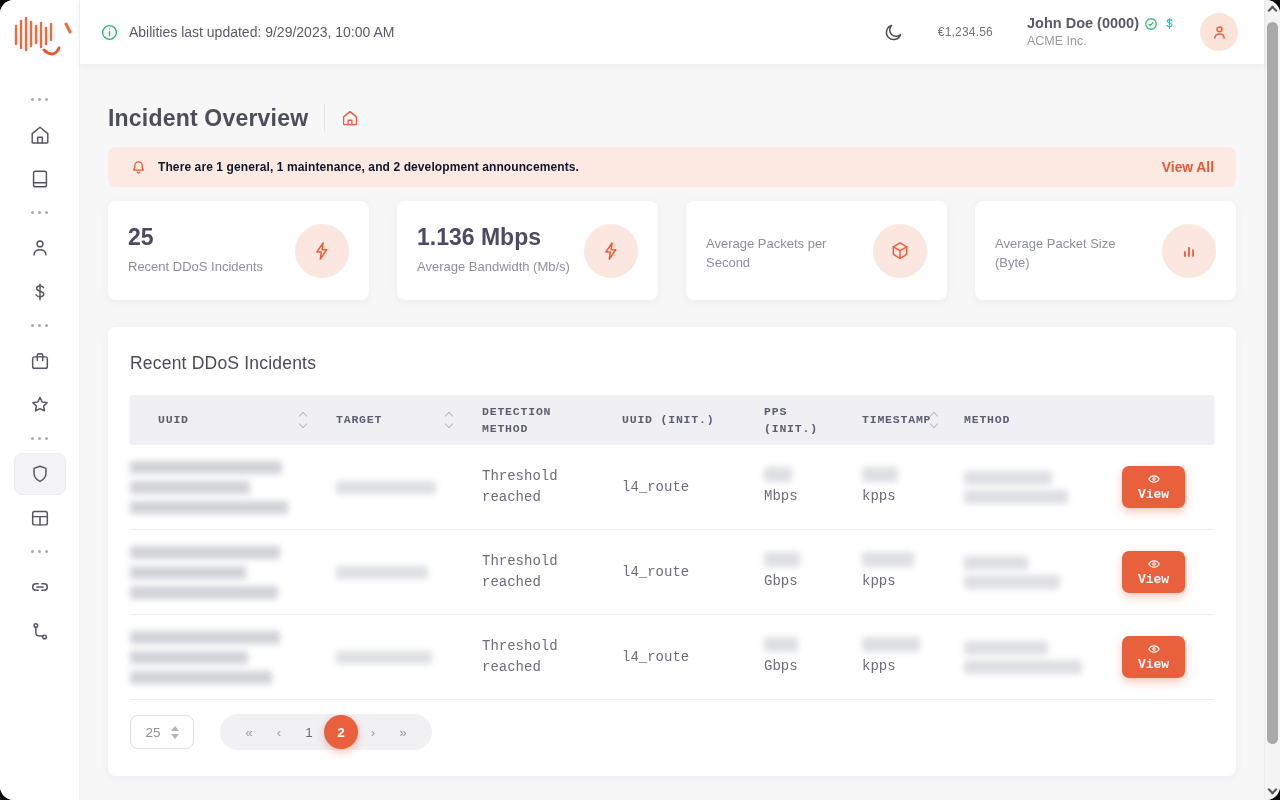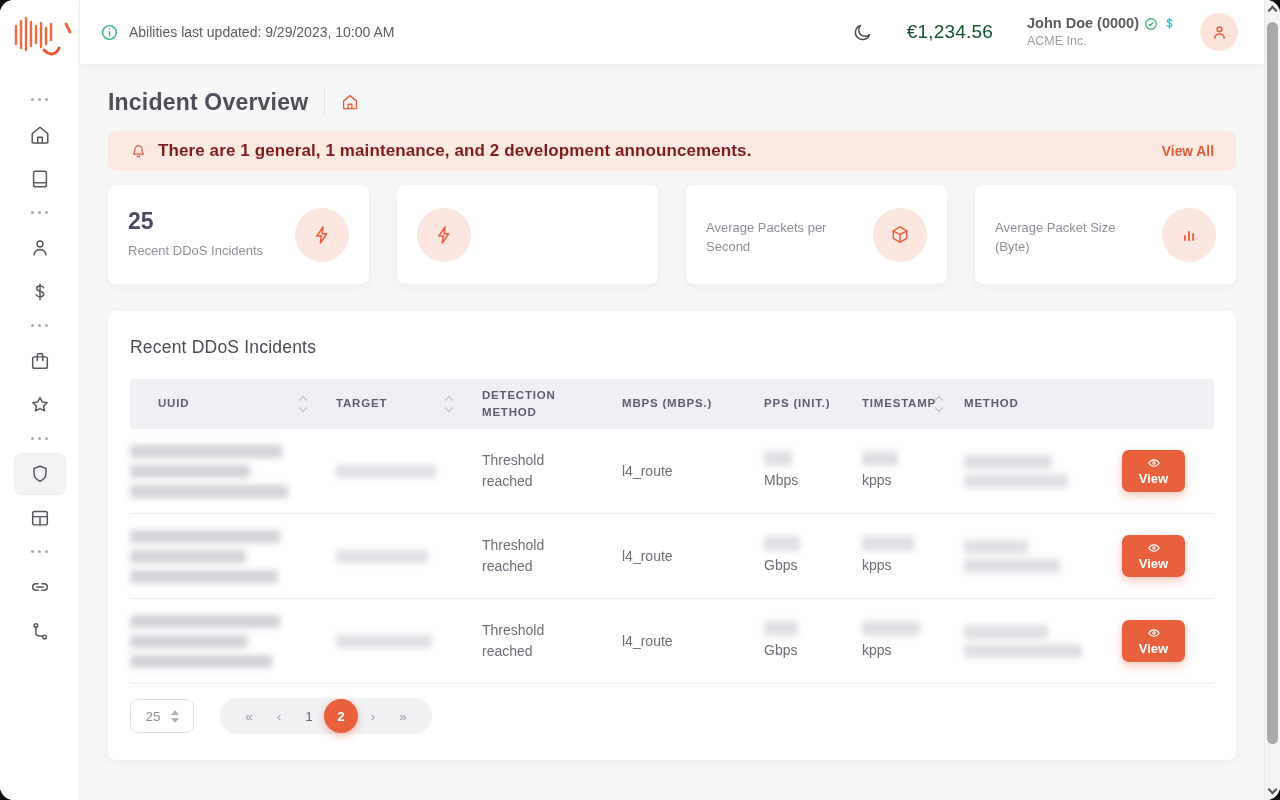--- a/index.html
+++ b/index.html
@@ -33,43 +33,43 @@
   .main { flex:1; display:flex; flex-direction:column; min-width:0; }
   .topbar {
     height:64px; background:#ffffff; display:flex; align-items:center;
     padding:0 26px 0 20px; box-shadow:0 2px 8px rgba(40,40,60,.05); position:relative; z-index:2;
   }
   .status { display:flex; align-items:center; gap:10px; color:#5b5b66; font-size:14px; }
   .status svg { width:19px; height:19px; color:#2fb578; }
   .topbar-right { margin-left:auto; display:flex; align-items:center; gap:34px; }
   .moon { color:#4c4c55; display:flex; }
   .moon svg { width:21px; height:21px; }
-  .balance { font-size:19px; color:#14532d; letter-spacing:.2px; }
+  .balance { font-size:12px; color:#737373; letter-spacing:.2px; }
   .userblock { line-height:1.3; }
   .username { font-size:14.5px; font-weight:700; color:#5b5b66; display:flex; align-items:center; gap:5px; justify-content:flex-end; }
   .username .chk { color:#3dba71; display:flex; } .username .chk svg{ width:14px; height:14px; }
   .username .usd { color:#19c3d8; display:flex; } .username .usd svg{ width:13px; height:13px; }
   .company { font-size:12.5px; color:#9a9aa4; }
   .avatar {
     width:38px; height:38px; border-radius:50%; background:#fbe3da;
     display:flex; align-items:center; justify-content:center; color:#e8603c; margin-left:-10px; cursor:pointer;
   }
   .avatar svg { width:19px; height:19px; }
   
-  .content { flex:1; padding:24px 28px 12px 28px; overflow:hidden; }
+  .content { flex:1; padding:24px 28px 12px 28px; overflow:hidden;margin-top:16px; }
   .title-row { display:flex; align-items:center; gap:16px; }
   .page-title { font-size:23px; font-weight:600; color:#4e4e5a; letter-spacing:.2px; }
   .title-divider { width:1px; height:28px; background:#e4e4e8; }
   .crumb-home { color:#e8603c; display:flex; cursor:pointer; } .crumb-home svg { width:18px; height:18px; }
   .banner {
     margin-top:15px; height:40px; background:#fbe9e2; border-radius:8px;
     display:flex; align-items:center; padding:0 22px; gap:11px;
   }
   .banner .bell { color:#e05a3a; display:flex; } .banner .bell svg { width:17px; height:17px; }
-  .banner-text { color:#7f1d1d; font-size:17px; font-weight:700; letter-spacing:.1px; }
+  .banner-text { color:#0f172a; font-size:12px; font-weight:700; letter-spacing:.1px; }
   .banner-viewall { margin-left:auto; color:#e05a3a; font-size:13.8px; font-weight:700; cursor:pointer; }
   
   .stats { margin-top:14px; display:grid; grid-template-columns:repeat(4,1fr); gap:28px; align-items:start; }
   .stat-card {
     background:#fff; border-radius:8px; padding:18px 20px; min-height:99px;
     box-shadow:0 2px 10px rgba(40,40,70,.05);
     display:flex; align-items:center; gap:10px;
   }
   .stat-left { flex:1; min-width:0; }
   .stat-value { font-size:23px; font-weight:700; color:#4b4b63; }
@@ -78,21 +78,21 @@
     flex:0 0 54px; width:54px; height:54px; border-radius:50%; background:#fbe7df;
     display:flex; align-items:center; justify-content:center; color:#e8603c;
   }
   .stat-icon svg { width:22px; height:22px; }
   
   .table-card {
     margin-top:27px; background:#fff; border-radius:8px; padding:26px 22px 16px 22px;
     box-shadow:0 2px 10px rgba(40,40,70,.05);
   }
   .table-title { font-size:17.5px; color:#4b4b57; font-weight:500; letter-spacing:.2px; }
-  .tgrid { display:grid; grid-template-columns:206px 146px 140px 142px 98px 102px 158px 1fr; align-items:center; }
+  .tgrid { display:grid; grid-template-columns:206px 146px 140px 142px 98px 102px 158px 1fr; align-items:center;font-family:Liberation Mono, monospace; }
   .thead { margin-top:21px; background:#f0f0f4; border-radius:2px; min-height:50px; }
   .th {
     font-size:11.5px; font-weight:700; color:#5d5d70; letter-spacing:.8px;
     line-height:1.5; display:flex; align-items:center; padding-right:30px;
   }
   .th.first { padding-left:28px; }
   .sort { margin-left:auto; display:flex; flex-direction:column; gap:2px; color:#b9b9c2; }
   .sort i { display:block; width:6px; height:6px; border:solid currentColor; border-width:0 1.5px 1.5px 0; }
   .sort .up { transform:rotate(-135deg); } .sort .dn { transform:rotate(45deg); }
   .trow { min-height:85px; border-bottom:1px solid #ededf0; }
@@ -354,20 +354,24 @@
             <div class="stat-value">25</div>
             <div class="stat-label">Recent DDoS Incidents</div>
           </div>
           <div class="stat-icon">
             <svg viewBox="0 0 24 24" fill="none" stroke="currentColor" stroke-width="1.7" stroke-linecap="round" stroke-linejoin="round" width="22" height="22">
                 <path d="M13.2 3.2 6.4 13h4.8l-1 7.8L17 10.6h-4.8z"></path>
               </svg>
           </div>
         </div>
         <div class="stat-card">
+          <div class="stat-left">
+            <div class="stat-value">1.136 Mbps</div>
+            <div class="stat-label">Average Bandwidth (Mb/s)</div>
+          </div>
           <div class="stat-icon">
             <svg viewBox="0 0 24 24" fill="none" stroke="currentColor" stroke-width="1.7" stroke-linecap="round" stroke-linejoin="round" width="22" height="22">
                 <path d="M13.2 3.2 6.4 13h4.8l-1 7.8L17 10.6h-4.8z"></path>
               </svg>
           </div>
         </div>
         <div class="stat-card">
           <div class="stat-left">
             <div class="stat-label">Average Packets per Second</div>
           </div>
@@ -407,21 +411,21 @@
             <span>TARGET</span>
             <span class="sort">
                 <i class="up"></i>
                 <i class="dn"></i>
               </span>
           </div>
           <div class="th">
               <span>DETECTION METHOD</span>
             </div>
           <div class="th">
-              <span>MBPS (MBPS.)</span>
+              <span>UUID (INIT.)</span>
             </div>
           <div class="th">
               <span>PPS (INIT.)</span>
             </div>
           <div class="th">
             <span>TIMESTAMP</span>
             <span class="sort">
                 <i class="up"></i>
                 <i class="dn"></i>
               </span>

